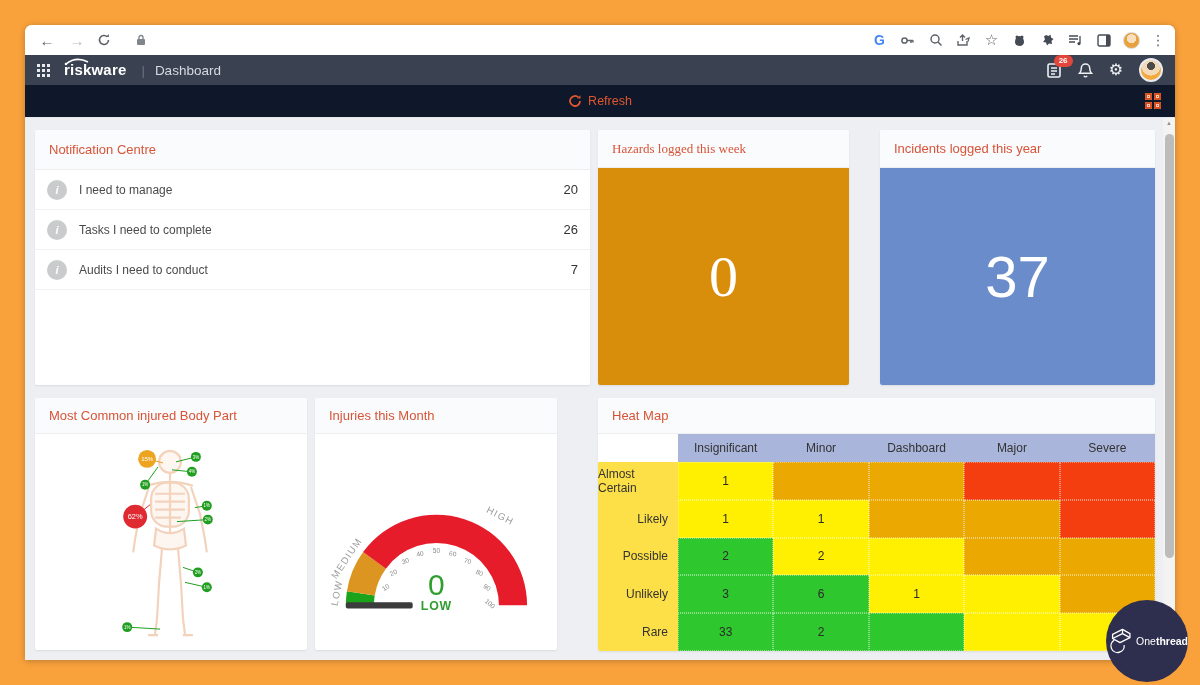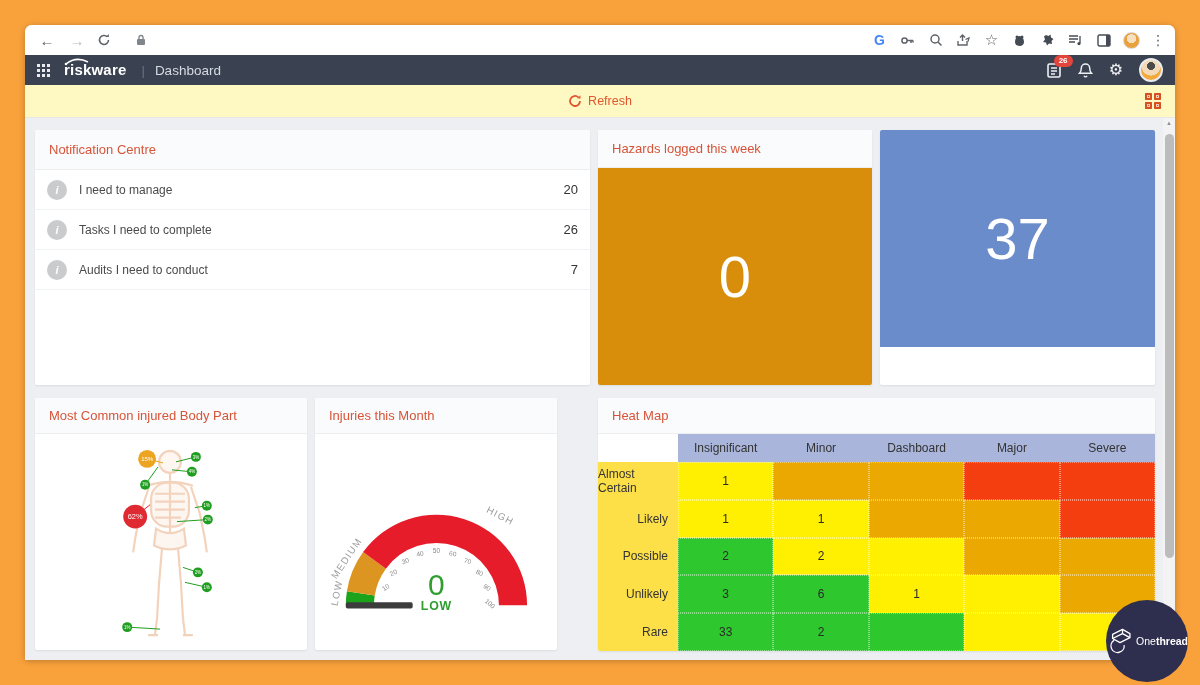--- a/index.html
+++ b/index.html
@@ -29,39 +29,39 @@
   .logo-arc { position:absolute; left:-1px; top:-5px; }
   .nav-divider { color:#6b7588; margin:0 10px 0 0; font-size:13px; }
   .nav-title { font-size:13.5px; color:#d6dae2; }
   .nav-right { margin-left:auto; display:flex; align-items:center; gap:16px; }
   .nav-ic { position:relative; cursor:pointer; display:flex; align-items:center; }
   .badge { position:absolute; top:-7px; left:8px; background:#e2453c; color:#fff; font-size:8px; padding:1.5px 5px; border-radius:8px; font-weight:bold; }
   .gear-glyph { color:#f0f2f5; font-size:16px; line-height:1; }
   .avatar { width:24px; height:24px; border-radius:50%; border:2px solid #e9ebef; background:radial-gradient(circle at 50% 30%, #4a4a4a 0 22%, #f2d9b8 23% 55%, #f3a93c 56% 100%); }
 
   
-  .refreshbar { height:33px; background:#fef9c3; border-bottom:1px solid #e7e7e7; display:flex; align-items:center; justify-content:center; position:relative; }
+  .refreshbar { height:33px; background:#0f172a; border-bottom:1px solid #e7e7e7; display:flex; align-items:center; justify-content:center; position:relative; }
   .refresh-btn { display:flex; align-items:center; gap:6px; color:#e0562e; font-size:12.5px; cursor:pointer; }
   .widget-btn { position:absolute; right:14px; top:8px; display:grid; grid-template-columns:7px 7px; grid-gap:2px; cursor:pointer; }
   .widget-btn span { width:7px; height:7px; background:#d6511f; border-radius:1px; box-shadow:inset 0 0 0 2px #d6511f, inset 0 0 0 3px #f5c9b5; }
 
   
   .content { position:relative; height:542px; background:#edeff2; overflow:hidden; }
   .card { position:absolute; background:#fff; border-radius:2px; box-shadow:0 1px 2px rgba(0,0,0,.08); overflow:hidden; }
   .card-header { height:36px; background:#fafbfc; border-bottom:1px solid #eceef0; display:flex; align-items:center; padding:0 14px; }
   .card-title { color:#d75438; font-size:13px; }
 
   .card-notif { left:10px; top:12px; width:555px; height:255px; }
   .card-notif .card-header { height:40px; }
   .notif-row { height:40px; display:flex; align-items:center; padding:0 12px; border-bottom:1px solid #f1f2f4; cursor:pointer; }
   .notif-icon { width:20px; height:20px; border-radius:50%; background:#c9cbcd; color:#fff; font-size:11px; font-style:italic; font-weight:bold; display:flex; align-items:center; justify-content:center; margin-right:12px; }
   .notif-label { font-size:12px; color:#4a4a4a; }
   .notif-count { margin-left:auto; font-size:13px; color:#333; }
 
-  .card-kpi1 { left:573px; top:12px; width:274px; height:255px; }
+  .card-kpi1 { left:573px; top:12px; width:251px; height:255px;font-family:Liberation Serif, serif; }
   .card-kpi2 { left:855px; top:12px; width:275px; height:255px; }
   .card-kpi1 .card-header, .card-kpi2 .card-header { height:38px; }
   .kpi-block { height:217px; display:flex; align-items:center; justify-content:center; color:#fff; font-size:58px; font-weight:300; }
 
   .card-body-map { left:10px; top:280px; width:272px; height:252px; }
   .card-gauge { left:290px; top:280px; width:242px; height:252px; }
   .card-heat { left:573px; top:280px; width:557px; height:253px; }
 
   
   .heatmap-table { display:grid; height:217px; }
@@ -246,20 +246,23 @@
     </div>
 
     <div class="card card-kpi1">
       <div class="card-header">
           <span class="card-title">Hazards logged this week</span>
         </div>
       <div class="kpi-block" style="background:#d98e0b">0</div>
     </div>
 
     <div class="card card-kpi2">
+      <div class="card-header">
+          <span class="card-title">Incidents logged this year</span>
+        </div>
       <div class="kpi-block" style="background:#6b8ccb">37</div>
     </div>
 
     <div class="card card-body-map">
       <div class="card-header">
           <span class="card-title">Most Common injured Body Part</span>
         </div>
       <div class="bodymap-wrap">
         <svg id="body-svg" width="272" height="216" viewBox="0 0 272 217">
           <g stroke="#efc4a6" stroke-width="2.2" fill="none" opacity="0.75">

